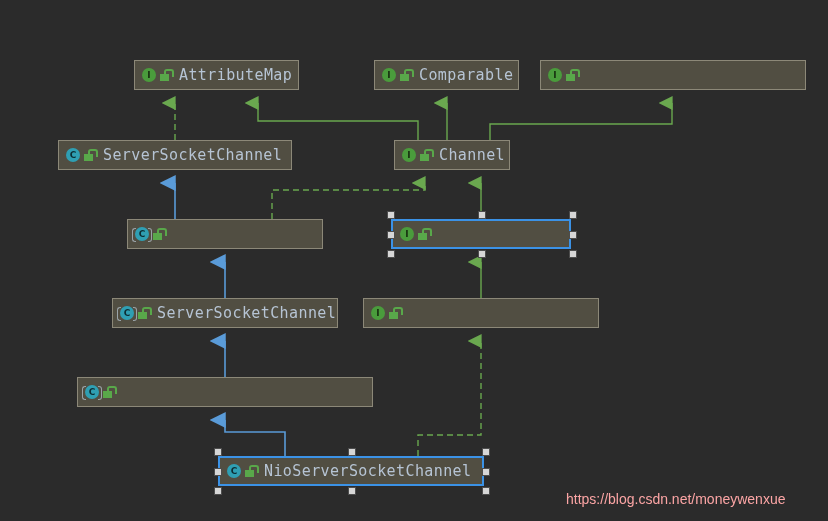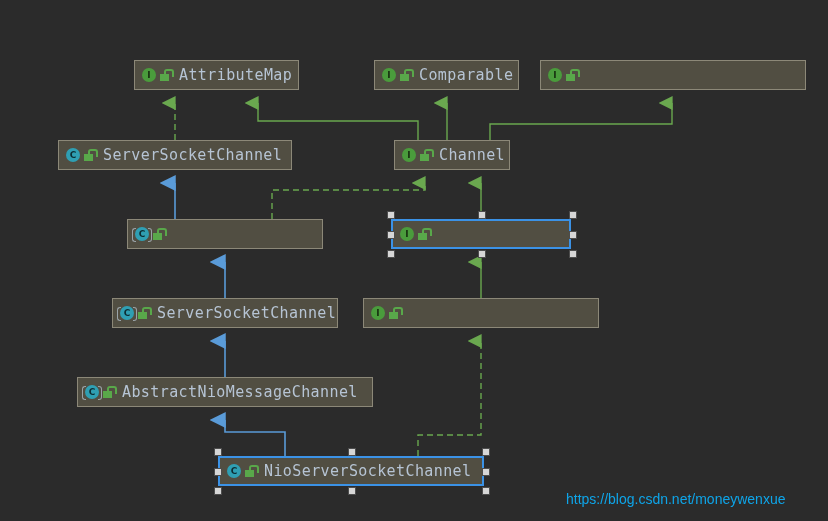--- a/index.html
+++ b/index.html
@@ -98,21 +98,21 @@
   .handle {
     position: absolute;
     width: 6px; height: 6px;
     background: #d6d6d6;
     border: 1px solid #4d4d4d;
   }
   .watermark {
     position: absolute;
     font-family: "Liberation Sans", sans-serif;
     font-size: 14px;
-    color: #0ea5e9;
+    color: #fca5a5;
     white-space: nowrap;
   }
 </style>
 </head>
 <body>
 
 <div id="canvas">
 
   <svg class="edges" viewBox="0 0 828 521">
     <defs>
@@ -261,21 +261,20 @@
   <div class="node" style="left:77px; top:377px; width:296px;">
     <span class="type-icon cls abs">
       <span class="bracket l"></span>
         <span class="disc">C</span>
         <span class="bracket r"></span>
     </span>
     <span class="vis-icon">
         <span class="shackle"></span>
         <span class="body"></span>
       </span>
-    <span class="node-label">AbstractNioMessageChannel</span>
   </div>
 
   <div class="node selected" style="left:218px; top:456px; width:266px;">
     <span class="type-icon cls">
         <span class="disc">C</span>
       </span>
     <span class="vis-icon">
         <span class="shackle"></span>
         <span class="body"></span>
       </span>

